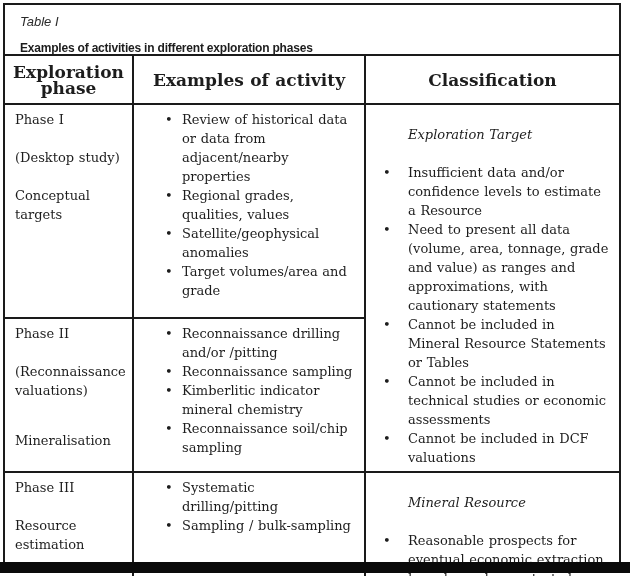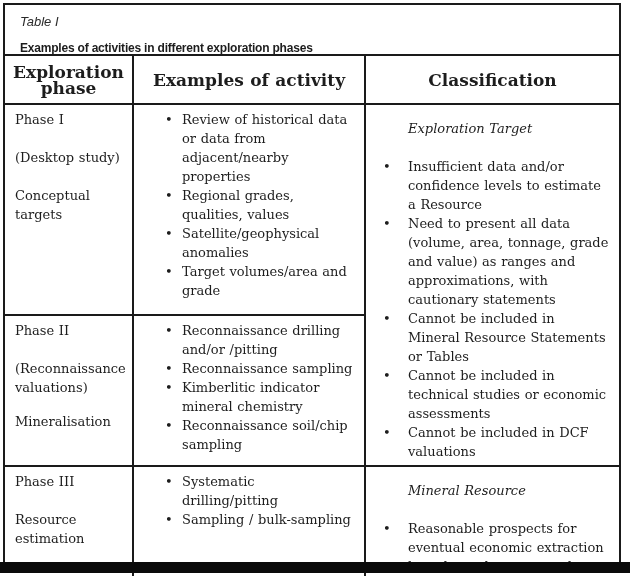--- a/index.html
+++ b/index.html
@@ -71,31 +71,31 @@
     padding: 2px 6px;
   }
   th.b-r, td.b-r { border-right: 2px solid var(--border); }
   tbody tr + tr > td { border-top: 2px solid var(--border); }
   td { vertical-align: top; }
   tr.row-1 { height: 187px; }
   tr.row-2 { height: 131px; }
   
   td.phase-cell { padding: 5px 6px 4px 10px; }
   .phase-cell .line + .line { margin-top: 19px; }
-  .phase-cell .line.gap-lg { margin-top: 15px; }
+  .phase-cell .line.gap-lg { margin-top: 31px; }
   
   ul.bullets { list-style: none; margin: 0; padding: 0; }
   ul.bullets li { position: relative; }
   td.activity-cell { padding: 5px 6px 4px 0; }
   td.activity-cell li { padding-left: 48px; padding-right: 4px; }
   td.activity-cell li::before {
     content: "\2022";
     position: absolute; left: 31px; top: 0;
   }
-  td.class-cell { padding: 14px 10px 4px 0; }
+  td.class-cell { padding: 20px 10px 4px 0; }
   td.class-cell li { padding-left: 42px; }
   td.class-cell li::before {
     content: "\2022";
     position: absolute; left: 17px; top: 0;
   }
   .class-heading {
     margin-left: 42px;
     margin-bottom: 19px;
     font-style: italic;
   }

